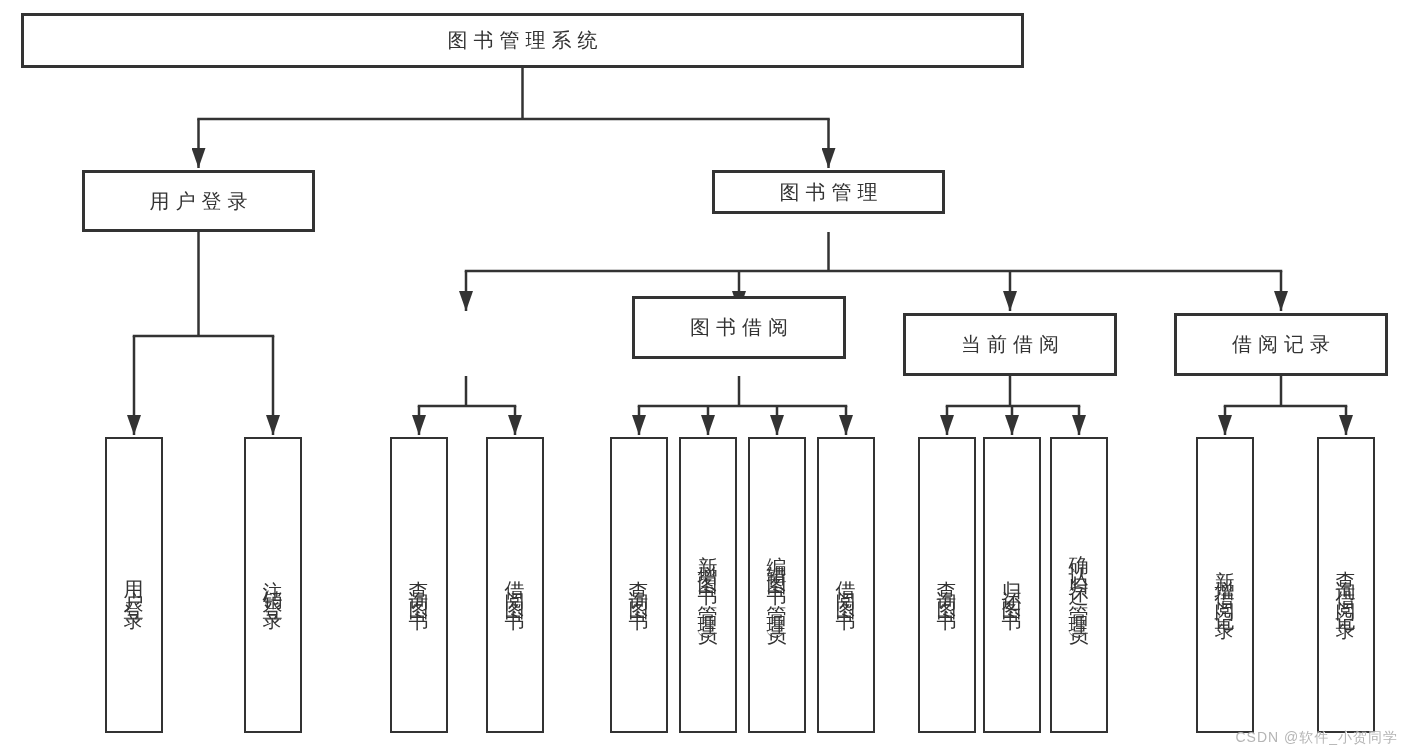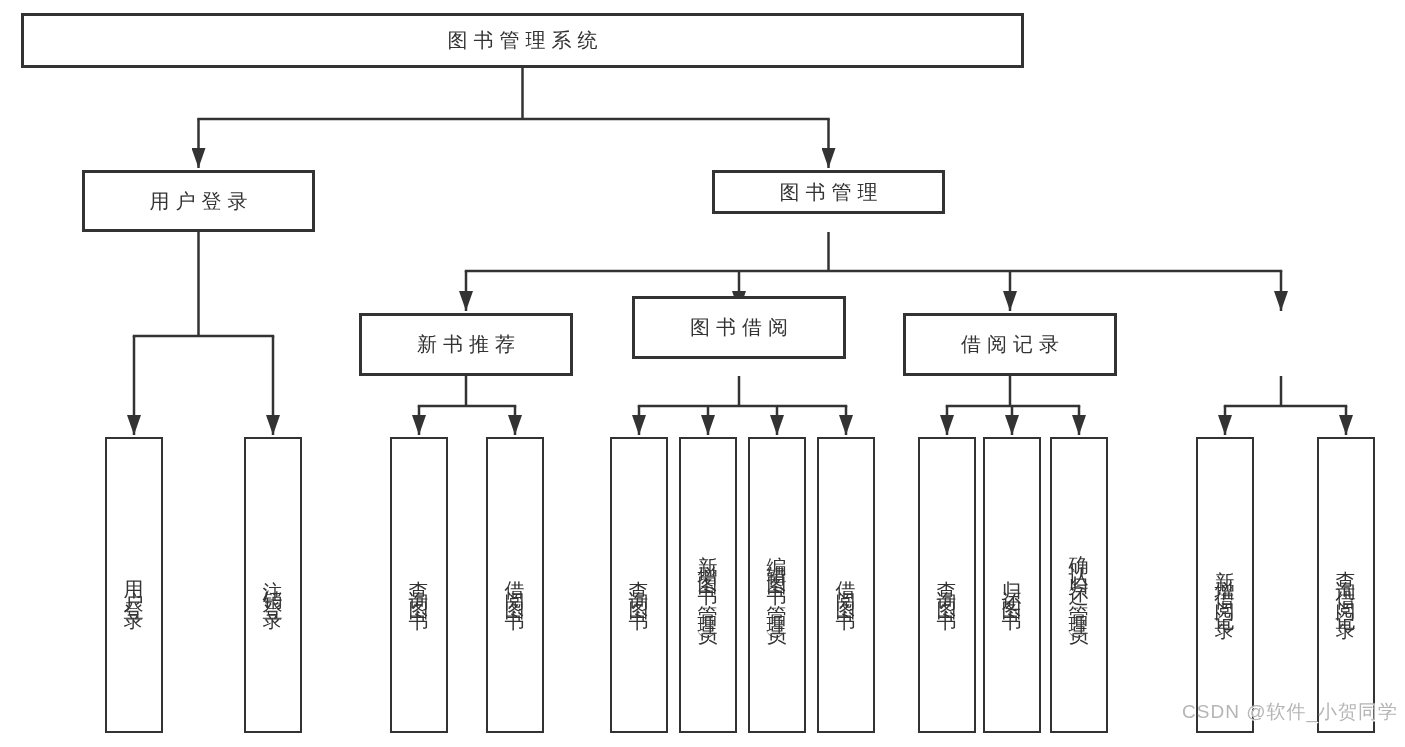--- a/index.html
+++ b/index.html
@@ -48,22 +48,22 @@
     font-size: 20px;
     line-height: 1;
     letter-spacing: 10px;
     color: var(--text, #333333);
     white-space: nowrap;
   }
 
   .watermark {
     position: absolute;
     right: 7px;
-    bottom: 22px;
-    font-size: 19px;
+    bottom: 0;
+    font-size: 14px;
     letter-spacing: 1px;
     color: var(--watermark-text, #b5b5b5);
     text-shadow: 1px 1px 0 #ffffff;
     z-index: 5;
     white-space: nowrap;
     margin-top: 31px;
   }
 </style>
 </head>
 <body>
@@ -136,27 +136,27 @@
     <span class="hlabel">图书管理系统</span>
   </div>
 
   <div class="box" style="left:82px; top:170px; width:233px; height:62px;">
     <span class="hlabel">用户登录</span>
   </div>
   <div class="box" style="left:712px; top:170px; width:233px; height:44px;">
     <span class="hlabel">图书管理</span>
   </div>
 
-  <div class="box" style="left:359px; top:313px; width:214px; height:63px;">
-    <span class="hlabel">新书推荐</span>
-  </div>
   <div class="box" style="left:632px; top:296px; width:214px; height:63px;">
     <span class="hlabel">图书借阅</span>
   </div>
   <div class="box" style="left:903px; top:313px; width:214px; height:63px;">
+    <span class="hlabel">当前借阅</span>
+  </div>
+  <div class="box" style="left:1174px; top:313px; width:214px; height:63px;">
     <span class="hlabel">借阅记录</span>
   </div>
 
   <div class="box leaf" style="left:105px;">
     <span class="vlabel">用户登录</span>
   </div>
   <div class="box leaf" style="left:244px;">
     <span class="vlabel">注销登录</span>
   </div>
 

